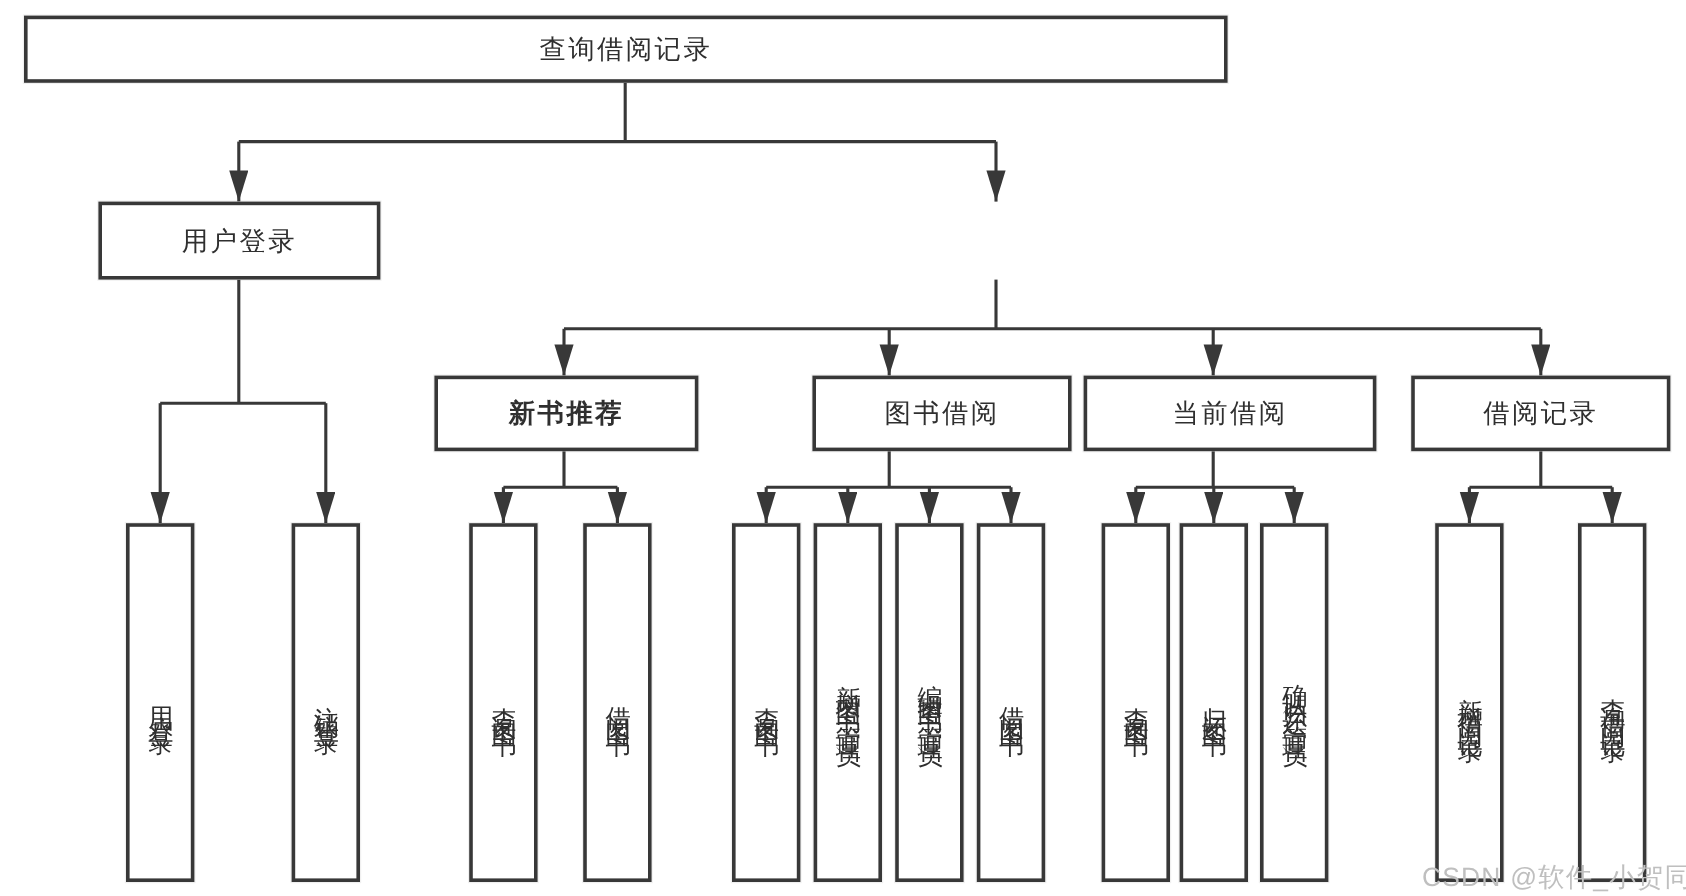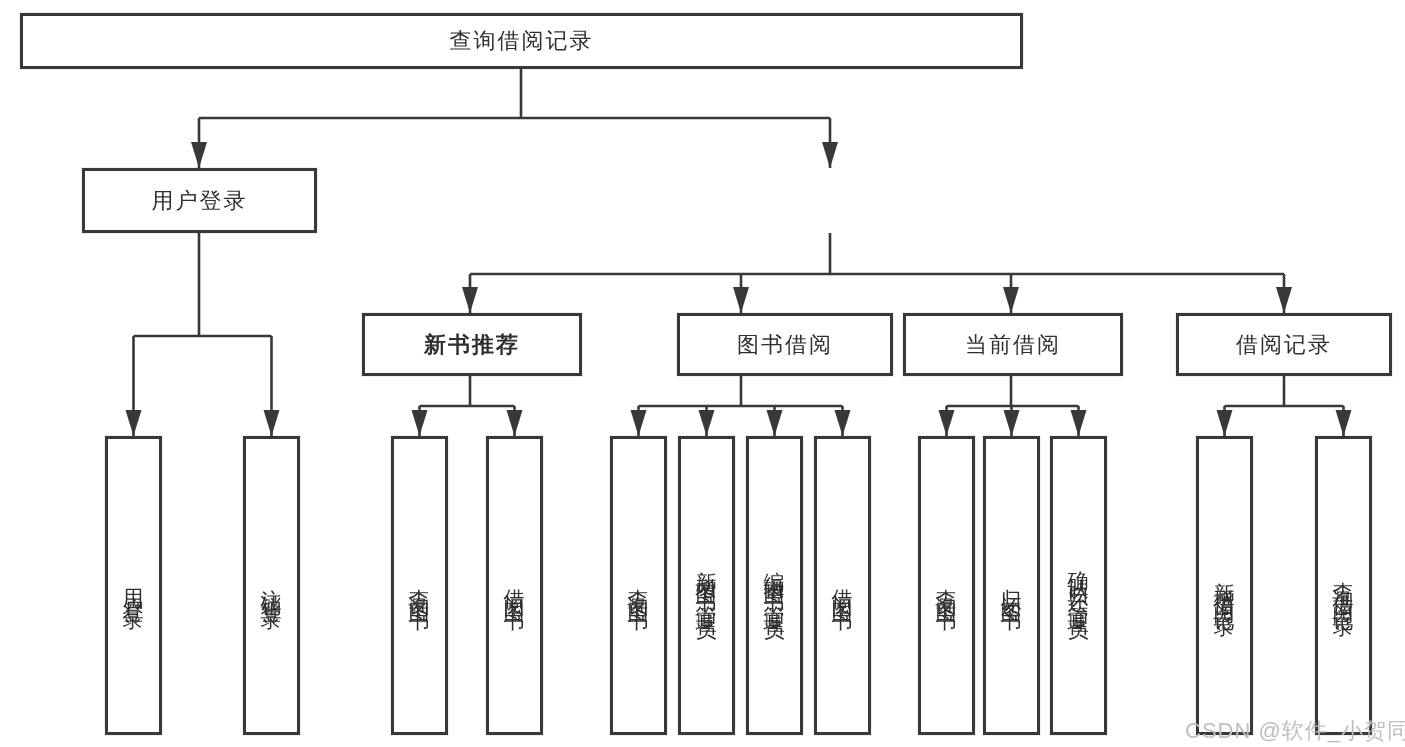--- a/index.html
+++ b/index.html
@@ -100,21 +100,21 @@
       <line x1="1343.5" y1="406" x2="1343.5" y2="436" marker-end="url(#arr)"></line>
     </g>
   </svg>
 
   <div class="node" style="left:20px;top:13px;width:1003px;height:56px;">查询借阅记录</div>
 
   <div class="node" style="left:82px;top:168px;width:235px;height:65px;">用户登录</div>
 
   <div class="node" style="left:362px;top:313px;width:220px;height:63px;font-weight:bold;">新书推荐</div>
   <div class="node" style="left:633px;top:313px;width:216px;height:63px;margin-left:44px;">图书借阅</div>
-  <div class="node" style="left:903px;top:313px;width:220px;height:63px;">当前借阅</div>
+  <div class="node" style="left:903px;top:313px;width:244px;height:63px;">当前借阅</div>
   <div class="node" style="left:1176px;top:313px;width:216px;height:63px;">借阅记录</div>
 
   <div class="node vnode" style="left:105px;top:436px;width:57px;height:299px;">用户登录</div>
   <div class="node vnode" style="left:243px;top:436px;width:57px;height:299px;">注销登录</div>
 
   <div class="node vnode" style="left:391px;top:436px;width:57px;height:299px;">查询图书</div>
   <div class="node vnode" style="left:486px;top:436px;width:57px;height:299px;">借阅图书</div>
 
   <div class="node vnode" style="left:610px;top:436px;width:57px;height:299px;">查询图书</div>
   <div class="node vnode" style="left:678px;top:436px;width:57px;height:299px;">新增图书（管理员）</div>

